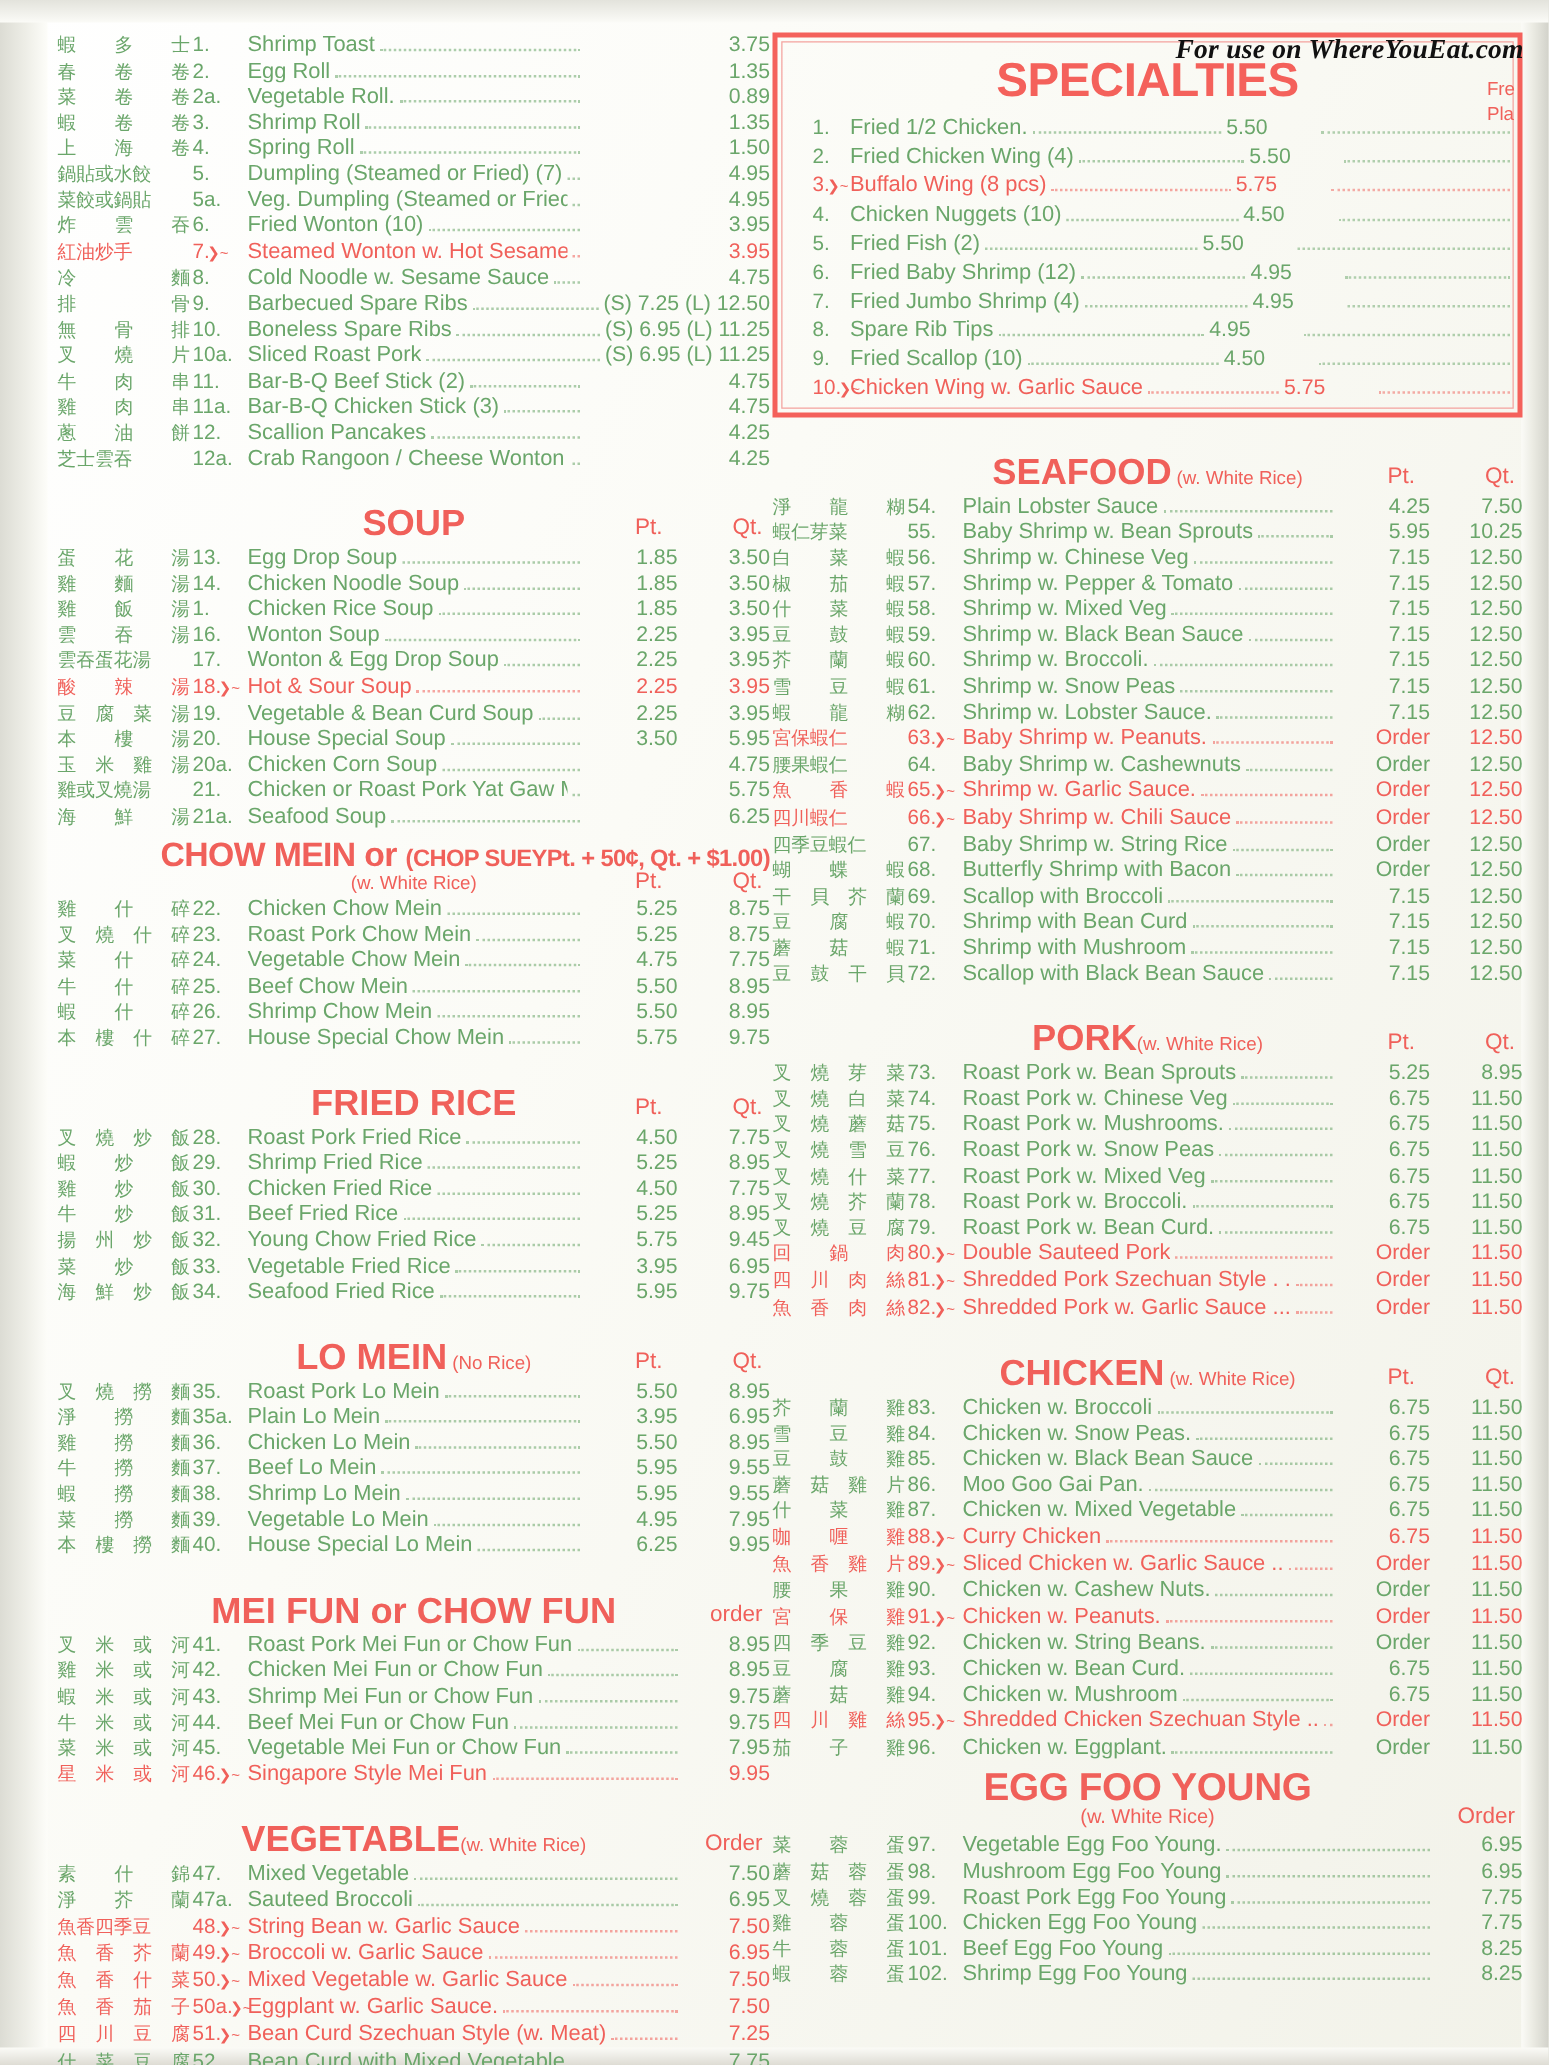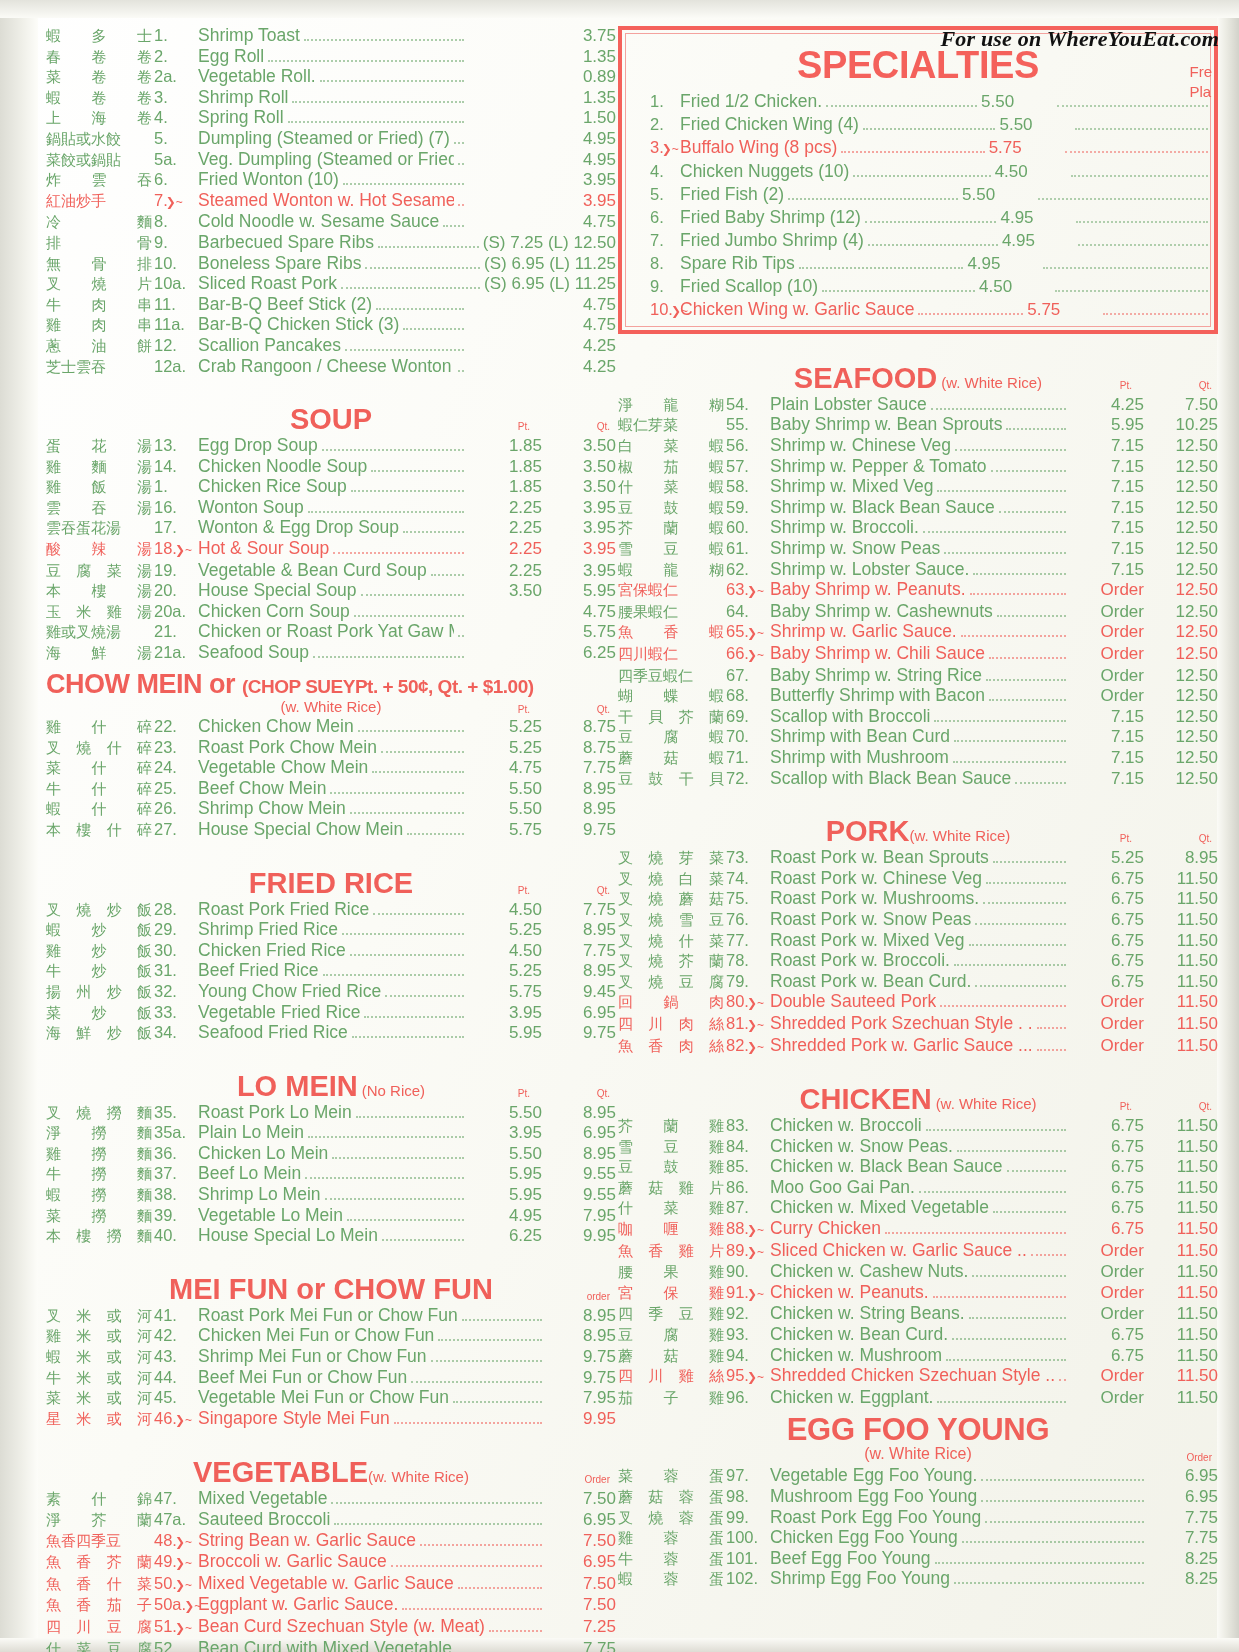--- a/index.html
+++ b/index.html
@@ -45,21 +45,21 @@
   }
   .sec-head.big    { font-size:29px; }
   .sec-head.xbig   { font-size:31px; }
   .sec-row {
     display:flex; align-items:flex-end; justify-content:center;
     position:relative; margin:8px 0 2px 0;
   }
   .sec-row .head-txt { color:#f0605a; font-weight:bold; font-size:29px; line-height:1;margin-top:20px; }
   .sec-row .head-sub { color:#f0605a; font-size:15px; margin-left:4px; padding-bottom:2px;}
   .colhdr {
-    position:absolute; color:#f0605a; font-size:10px; font-weight:normal;
+    position:absolute; color:#f0605a; font-size:18px; font-weight:normal;
     bottom:2px;
   }
   .colhdr.pt { right:86px; }
   .colhdr.qt { right:6px; }
   .colhdr.one { right:6px; }
 
   
   .rows { width:100%; }
   .row {
     display:flex; align-items:baseline;
@@ -114,21 +114,21 @@
   .spec-row .p1 { width:70px; flex:0 0 70px; text-align:left; }
   .tail-dots {
     flex:1 1 auto; border-bottom:2px dotted currentColor; opacity:.5;
     margin:0 0 4px 6px; height:1px; min-width:10px;
   }
   .side-note {
     position:absolute; right:6px; top:36px;
     color:#f0605a; font-size:15px; line-height:20px; text-align:left;
   }
   .chowmein-head {
-    color:#f0605a; font-weight:bold; text-align:left;
+    color:#f0605a; font-weight:bold; text-align:right;
     font-size:27px; line-height:1.05; letter-spacing:-.5px;
     margin-top:6px;
   }
   .chowmein-head .sm { font-size:19px; }
   .sub-line { position:relative; height:20px; margin-bottom:1px; }
   .sub-line .ctr { text-align:center; color:#f0605a; font-size:16px; }
 </style>
 </head>
 <body>
 

